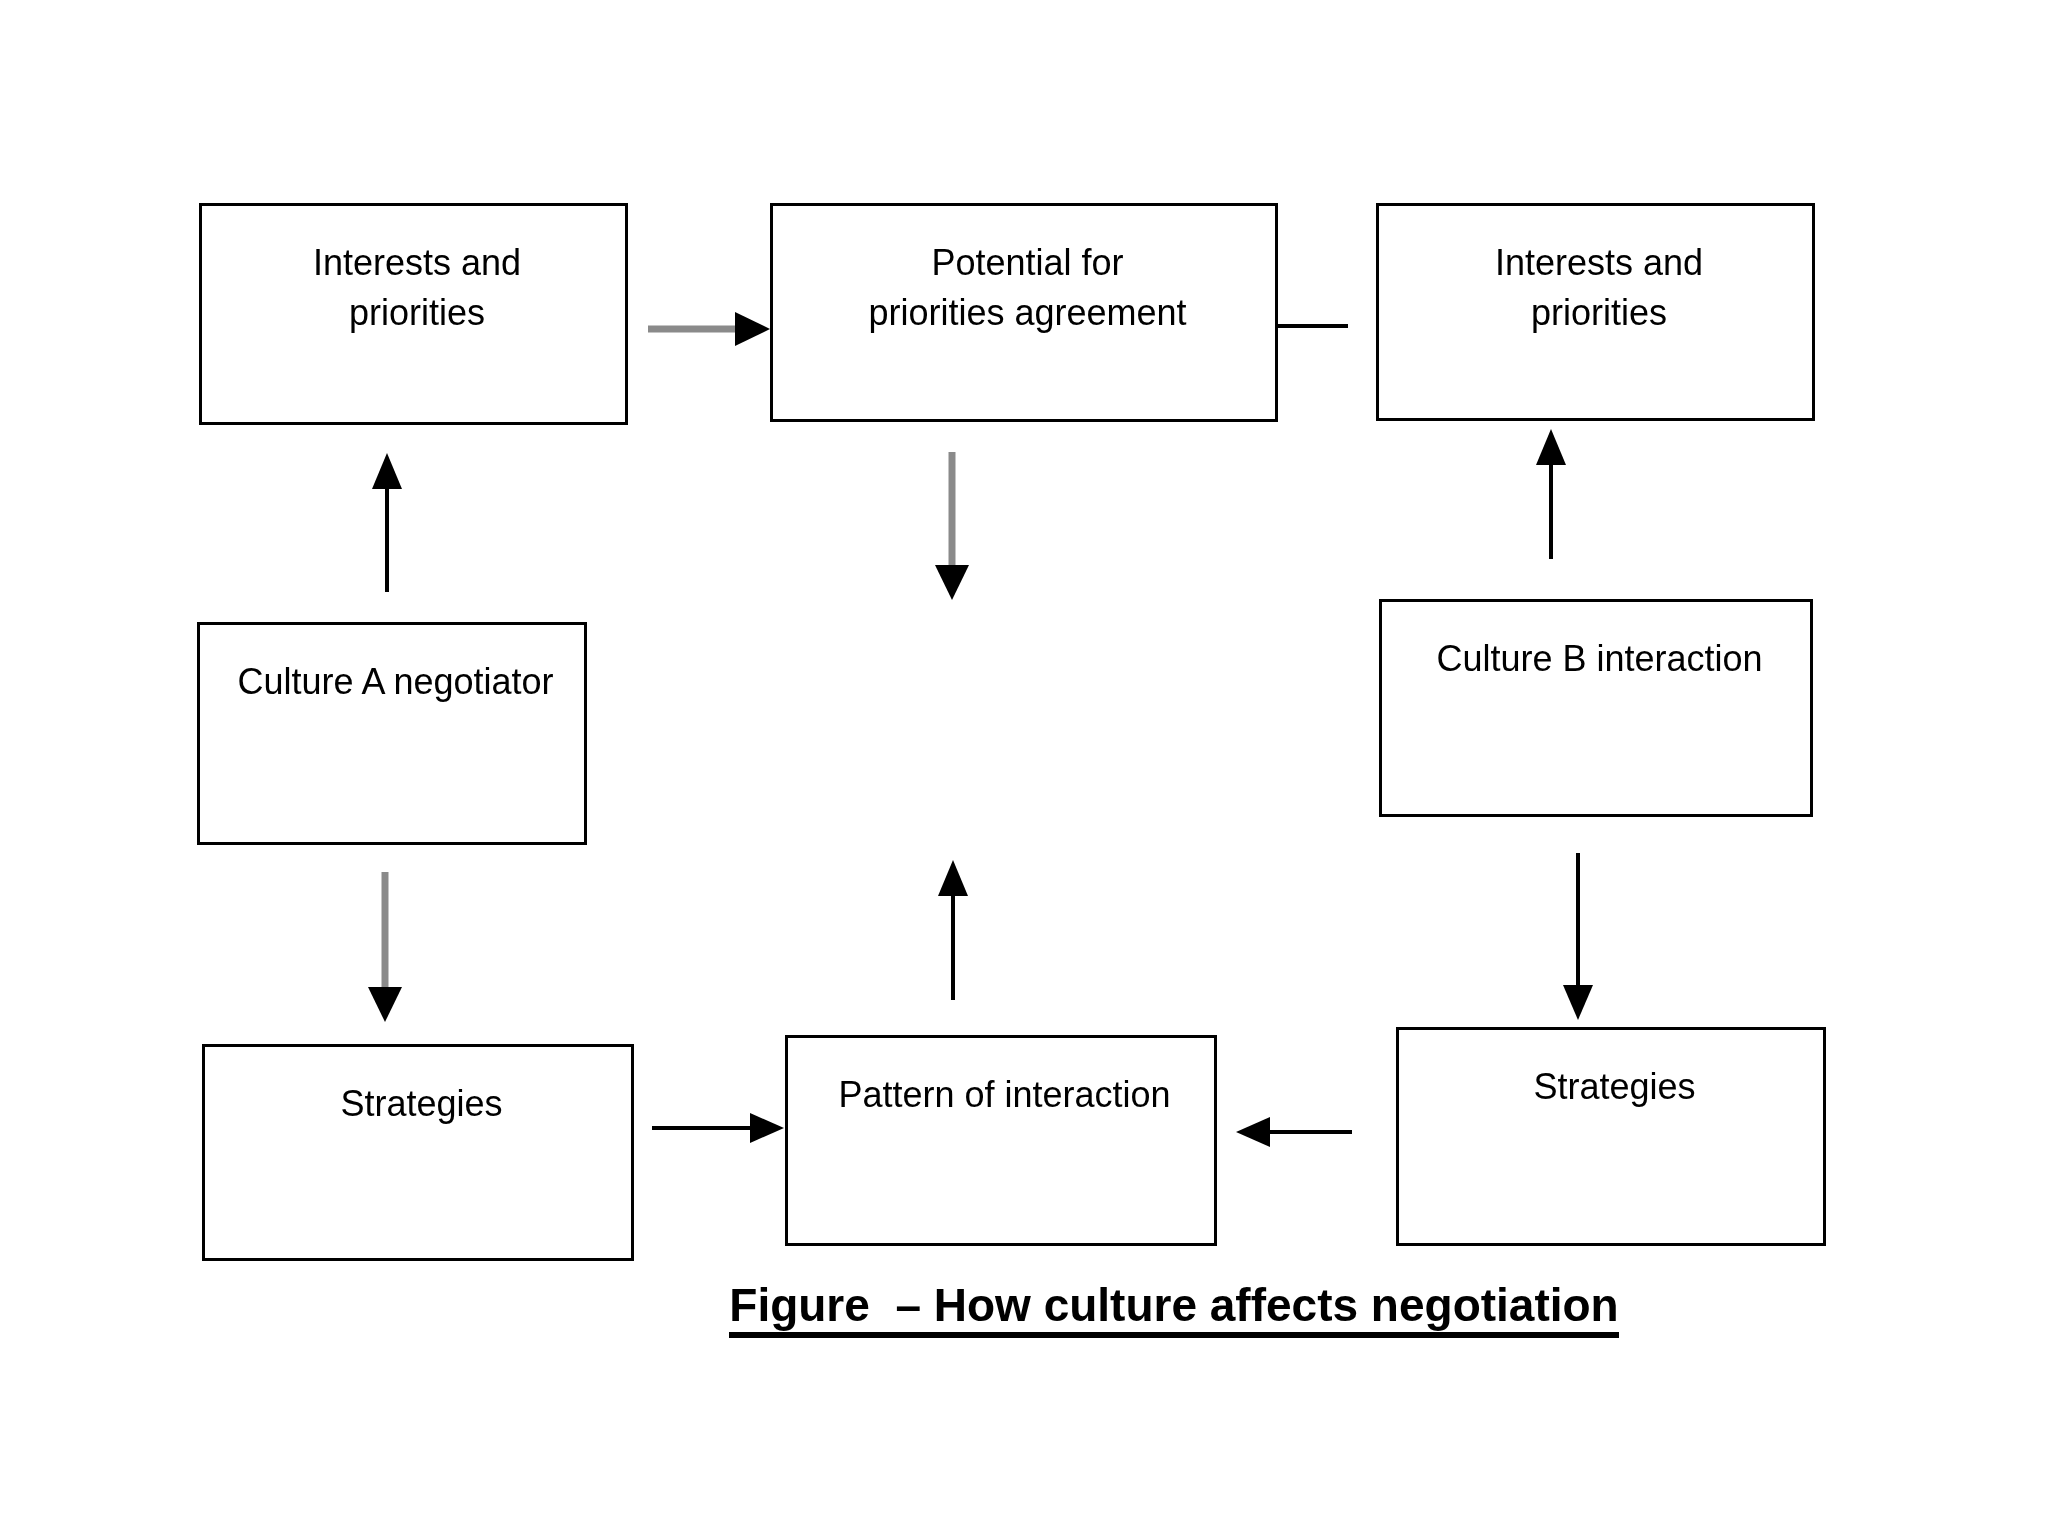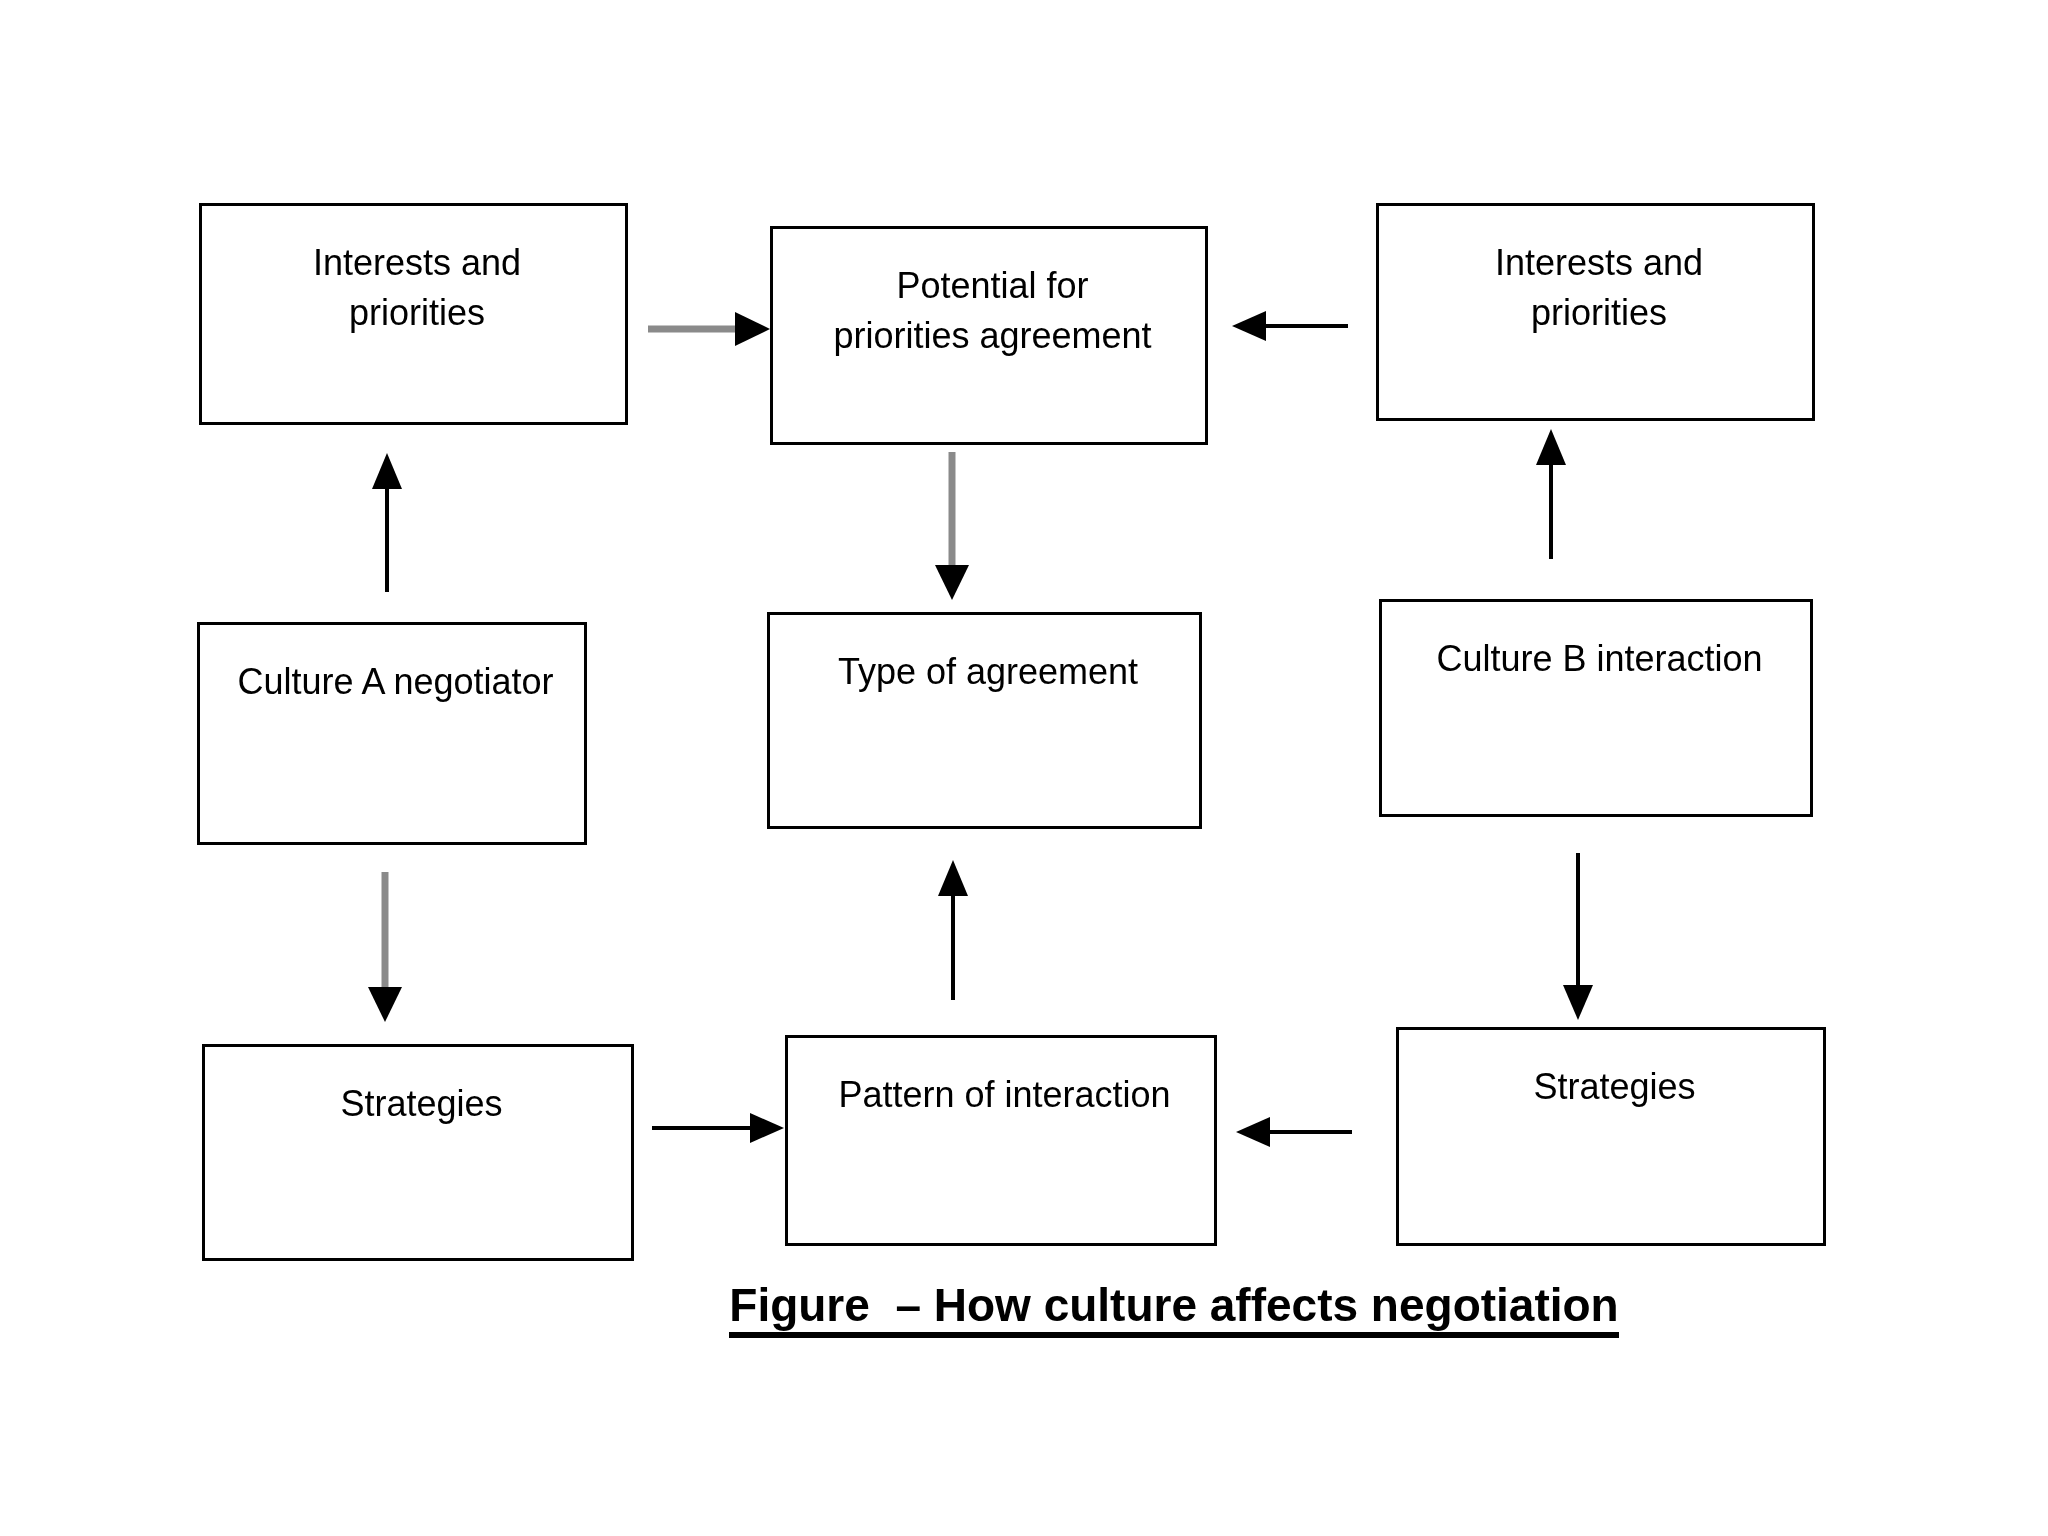--- a/index.html
+++ b/index.html
@@ -104,45 +104,40 @@
     </g>
   </svg>
 
   <div class="box" style="left:199px; top:203px; width:429px; height:222px;">
     <div class="box-label">
       <span class="line">Interests and</span>
       <span class="line">priorities</span>
     </div>
   </div>
 
-  <div class="box" style="left:770px; top:203px; width:438px; height:219px;margin-top:23px;">
+  <div class="box" style="left:770px; top:203px; width:508px; height:219px;">
     <div class="box-label">
       <span class="line">Potential for</span>
       <span class="line">priorities agreement</span>
     </div>
   </div>
 
   <div class="box" style="left:1376px; top:203px; width:439px; height:218px;">
     <div class="box-label">
       <span class="line">Interests and</span>
       <span class="line">priorities</span>
     </div>
   </div>
 
   <div class="box" style="left:197px; top:622px; width:390px; height:223px;">
     <div class="box-label">
       <span class="line">Culture A negotiator</span>
     </div>
   </div>
 
-  <div class="box" style="left:767px; top:612px; width:435px; height:217px;">
-    <div class="box-label">
-      <span class="line">Type of agreement</span>
-    </div>
-  </div>
 
   <div class="box" style="left:1379px; top:599px; width:434px; height:218px;">
     <div class="box-label">
       <span class="line">Culture B interaction</span>
     </div>
   </div>
 
   <div class="box" style="left:202px; top:1044px; width:432px; height:217px;">
     <div class="box-label">
       <span class="line">Strategies</span>

